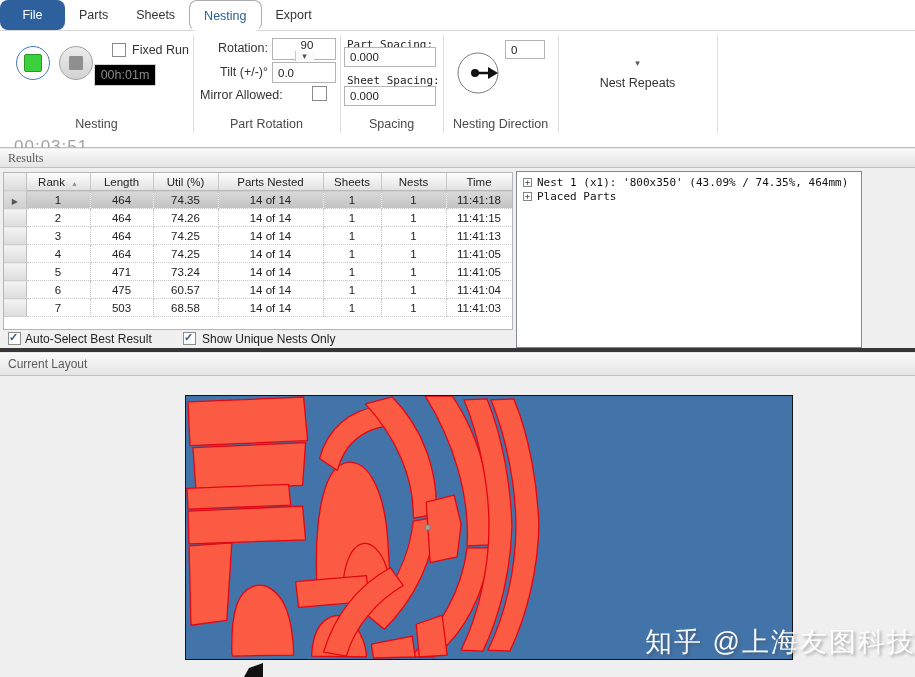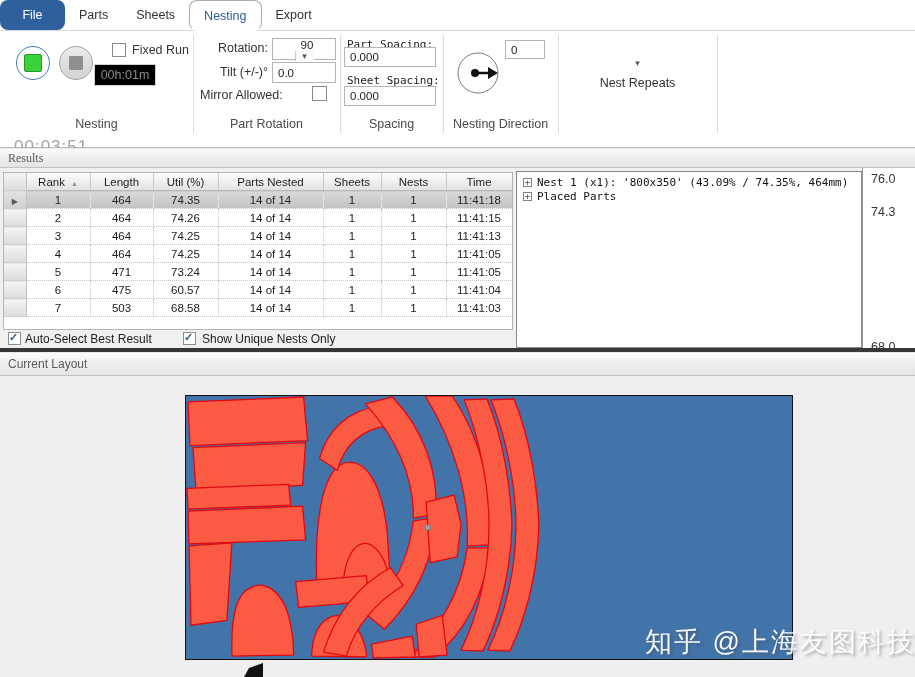--- a/index.html
+++ b/index.html
@@ -264,25 +264,20 @@
       <div class="tree-item" style="top: 4px;">
         <span class="expander">+</span>
         <span class="tree-text">Nest 1 (x1): '800x350' (43.09% / 74.35%, 464mm)</span>
       </div>
       <div class="tree-item" style="top: 18px;">
         <span class="expander">+</span>
         <span class="tree-text">Placed Parts</span>
       </div>
     </div>
 
-  <div id="axis-strip">
-      <div class="tick" style="top: 4px;">76.0</div>
-      <div class="tick" style="top: 37px;">74.3</div>
-      <div class="tick" style="top: 172px;">68.0</div>
-    </div>
 </div>
 
 <div id="splitter"></div>
 <div id="layout-hdr" class="panel-hdr">Current Layout</div>
 
 <div id="layout-body">
   <div id="sheet-canvas" style="background: rgb(67, 116, 169);">
     <svg width="606" height="263" viewBox="0 0 608 265" preserveAspectRatio="none">
       <g stroke-width="1.3" stroke-linejoin="round">
 

